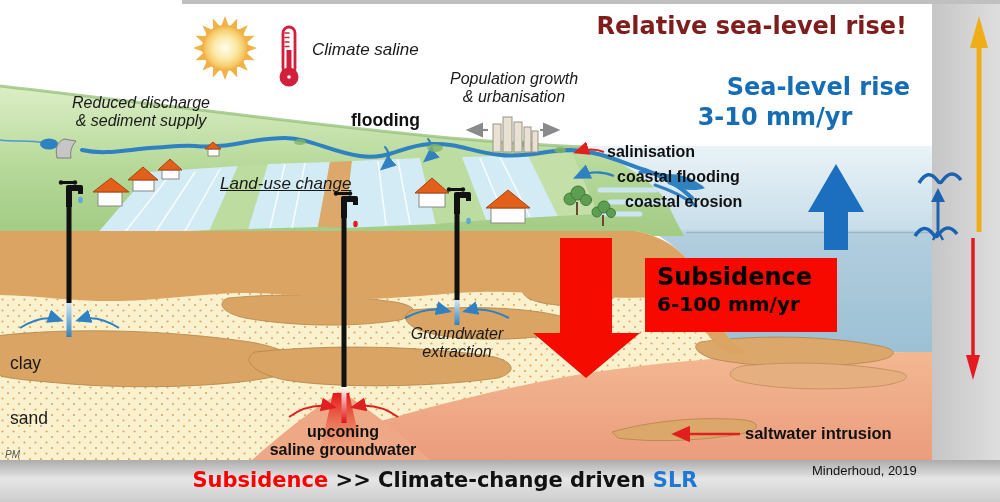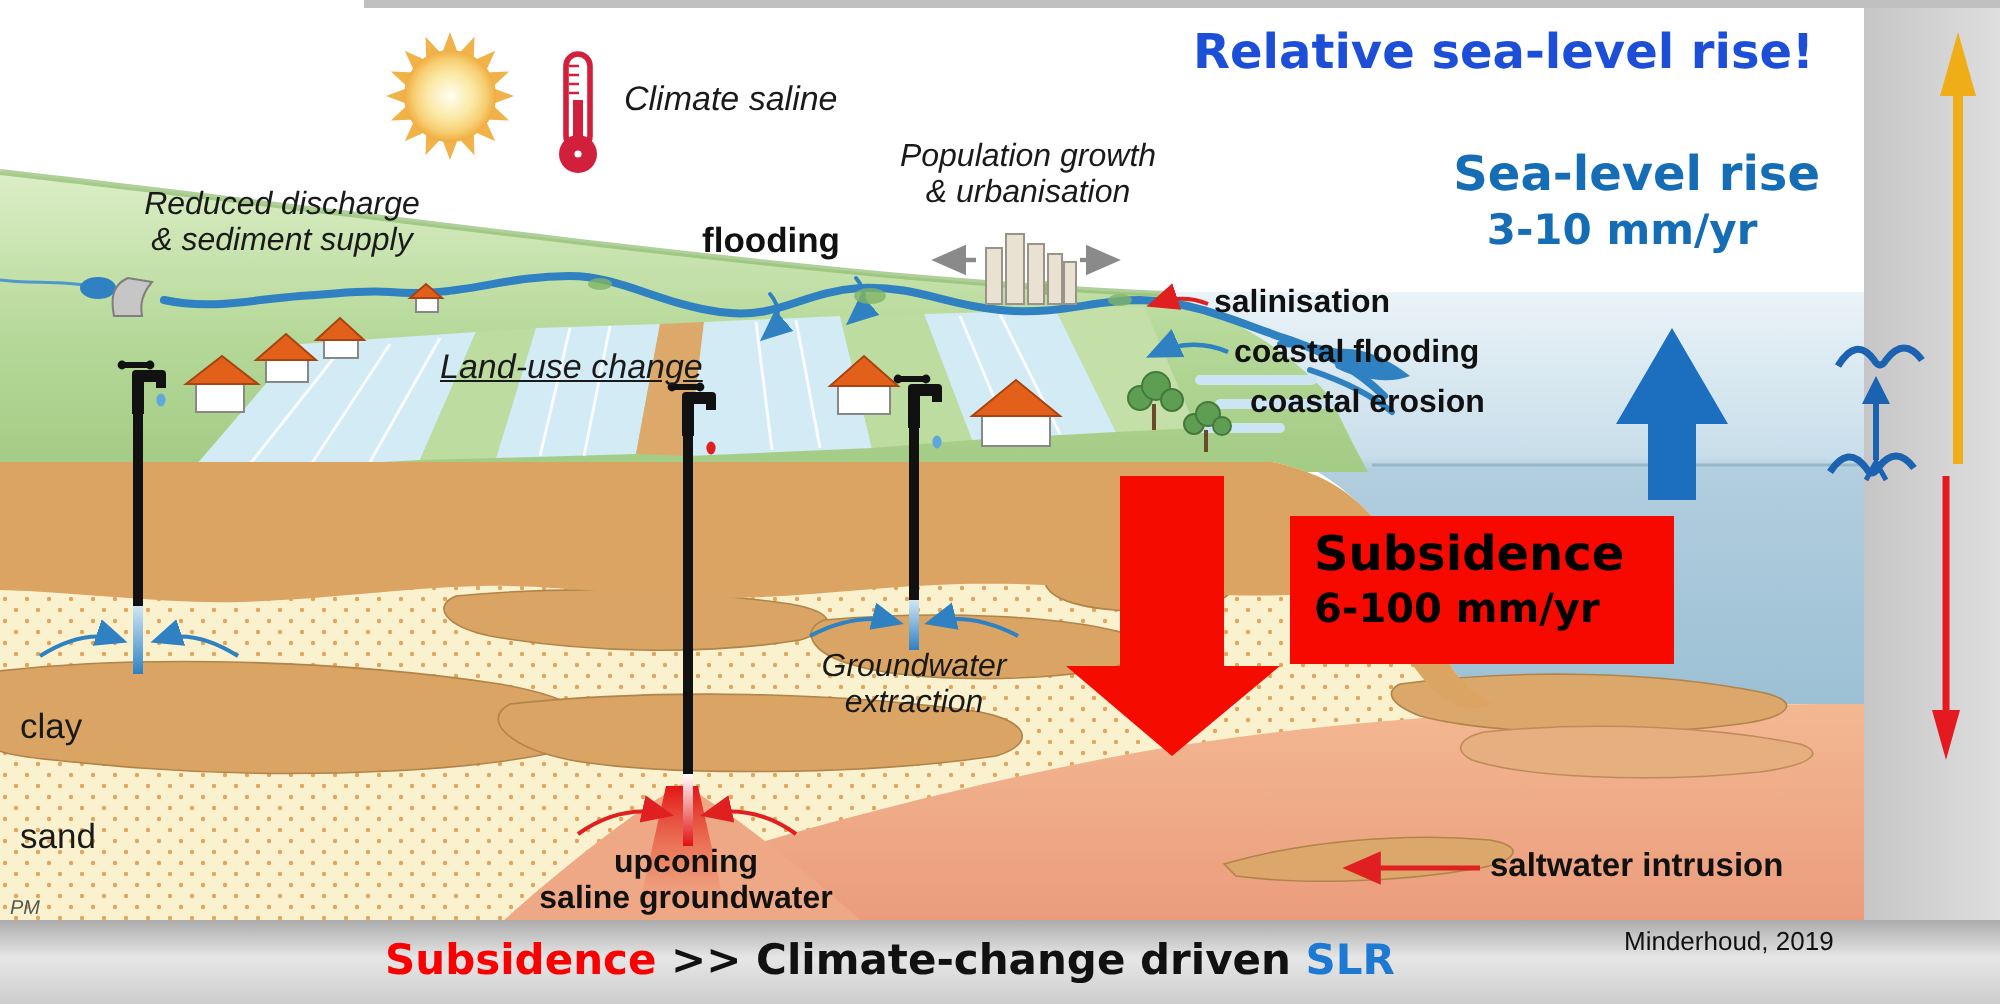--- a/index.html
+++ b/index.html
@@ -336,36 +336,36 @@
   <path d="M919,183 Q928,168 937,180 Q940,185 943,180 Q952,168 961,180" stroke-width="3.5"></path>
   <path d="M915,236 Q924,222 933,234 Q936,239 939,234 Q948,222 957,234" stroke-width="3.5"></path>
   <line x1="938" y1="230" x2="938" y2="198" stroke-width="3"></line>
   <polygon points="931,202 945,202 938,188" fill="#1B62B0" stroke="none"></polygon>
   <path d="M933,240 L938,231 L943,240" stroke-width="2.5"></path>
 </g>
 </svg>
 
 <div class="lbl it" style="left:312px;top:40px;font-size:17px;">Climate saline</div>
 
-<div class="lbl vb rt" style="left:535px;top:13px;width:372px;font-size:24px;color:#1d4ed8;">Relative sea-level rise!</div>
+<div class="lbl vb rt" style="left:535px;top:13px;width:372px;font-size:24px;color:#7f1d1d;">Relative sea-level rise!</div>
 
 <div class="lbl it ctr" style="left:51px;top:94px;width:180px;font-size:16px;">
   <div>Reduced discharge</div>
   <div>&amp; sediment supply</div>
 </div>
 
 <div class="lbl bd" style="left:351px;top:111px;font-size:17.5px;">flooding</div>
 
 <div class="lbl it ctr" style="left:428px;top:70px;width:172px;font-size:16px;">
   <div>Population growth</div>
   <div>&amp; urbanisation</div>
 </div>
 
 <div class="lbl vb rt" style="left:700px;top:74px;width:210px;font-size:24px;color:#156DB5;">Sea-level rise</div>
-<div class="lbl vb ctr" style="left:720px;top:104px;width:182px;font-size:21px;color:#156DB5;">3-10 mm/yr</div>
+<div class="lbl vb ctr" style="left:684px;top:104px;width:182px;font-size:24px;color:#156DB5;">3-10 mm/yr</div>
 
 <div class="lbl bd" style="left:607px;top:143px;font-size:16px;">salinisation</div>
 <div class="lbl bd" style="left:617px;top:168px;font-size:16px;">coastal flooding</div>
 <div class="lbl bd" style="left:625px;top:193px;font-size:16px;">coastal erosion</div>
 
 <div class="lbl it" style="left:220px;top:174px;font-size:17px;text-decoration:underline;">Land-use change</div>
 
 <div id="subsidence-box">
   <div class="l1">Subsidence</div>
   <div class="l2">6-100 mm/yr</div>

